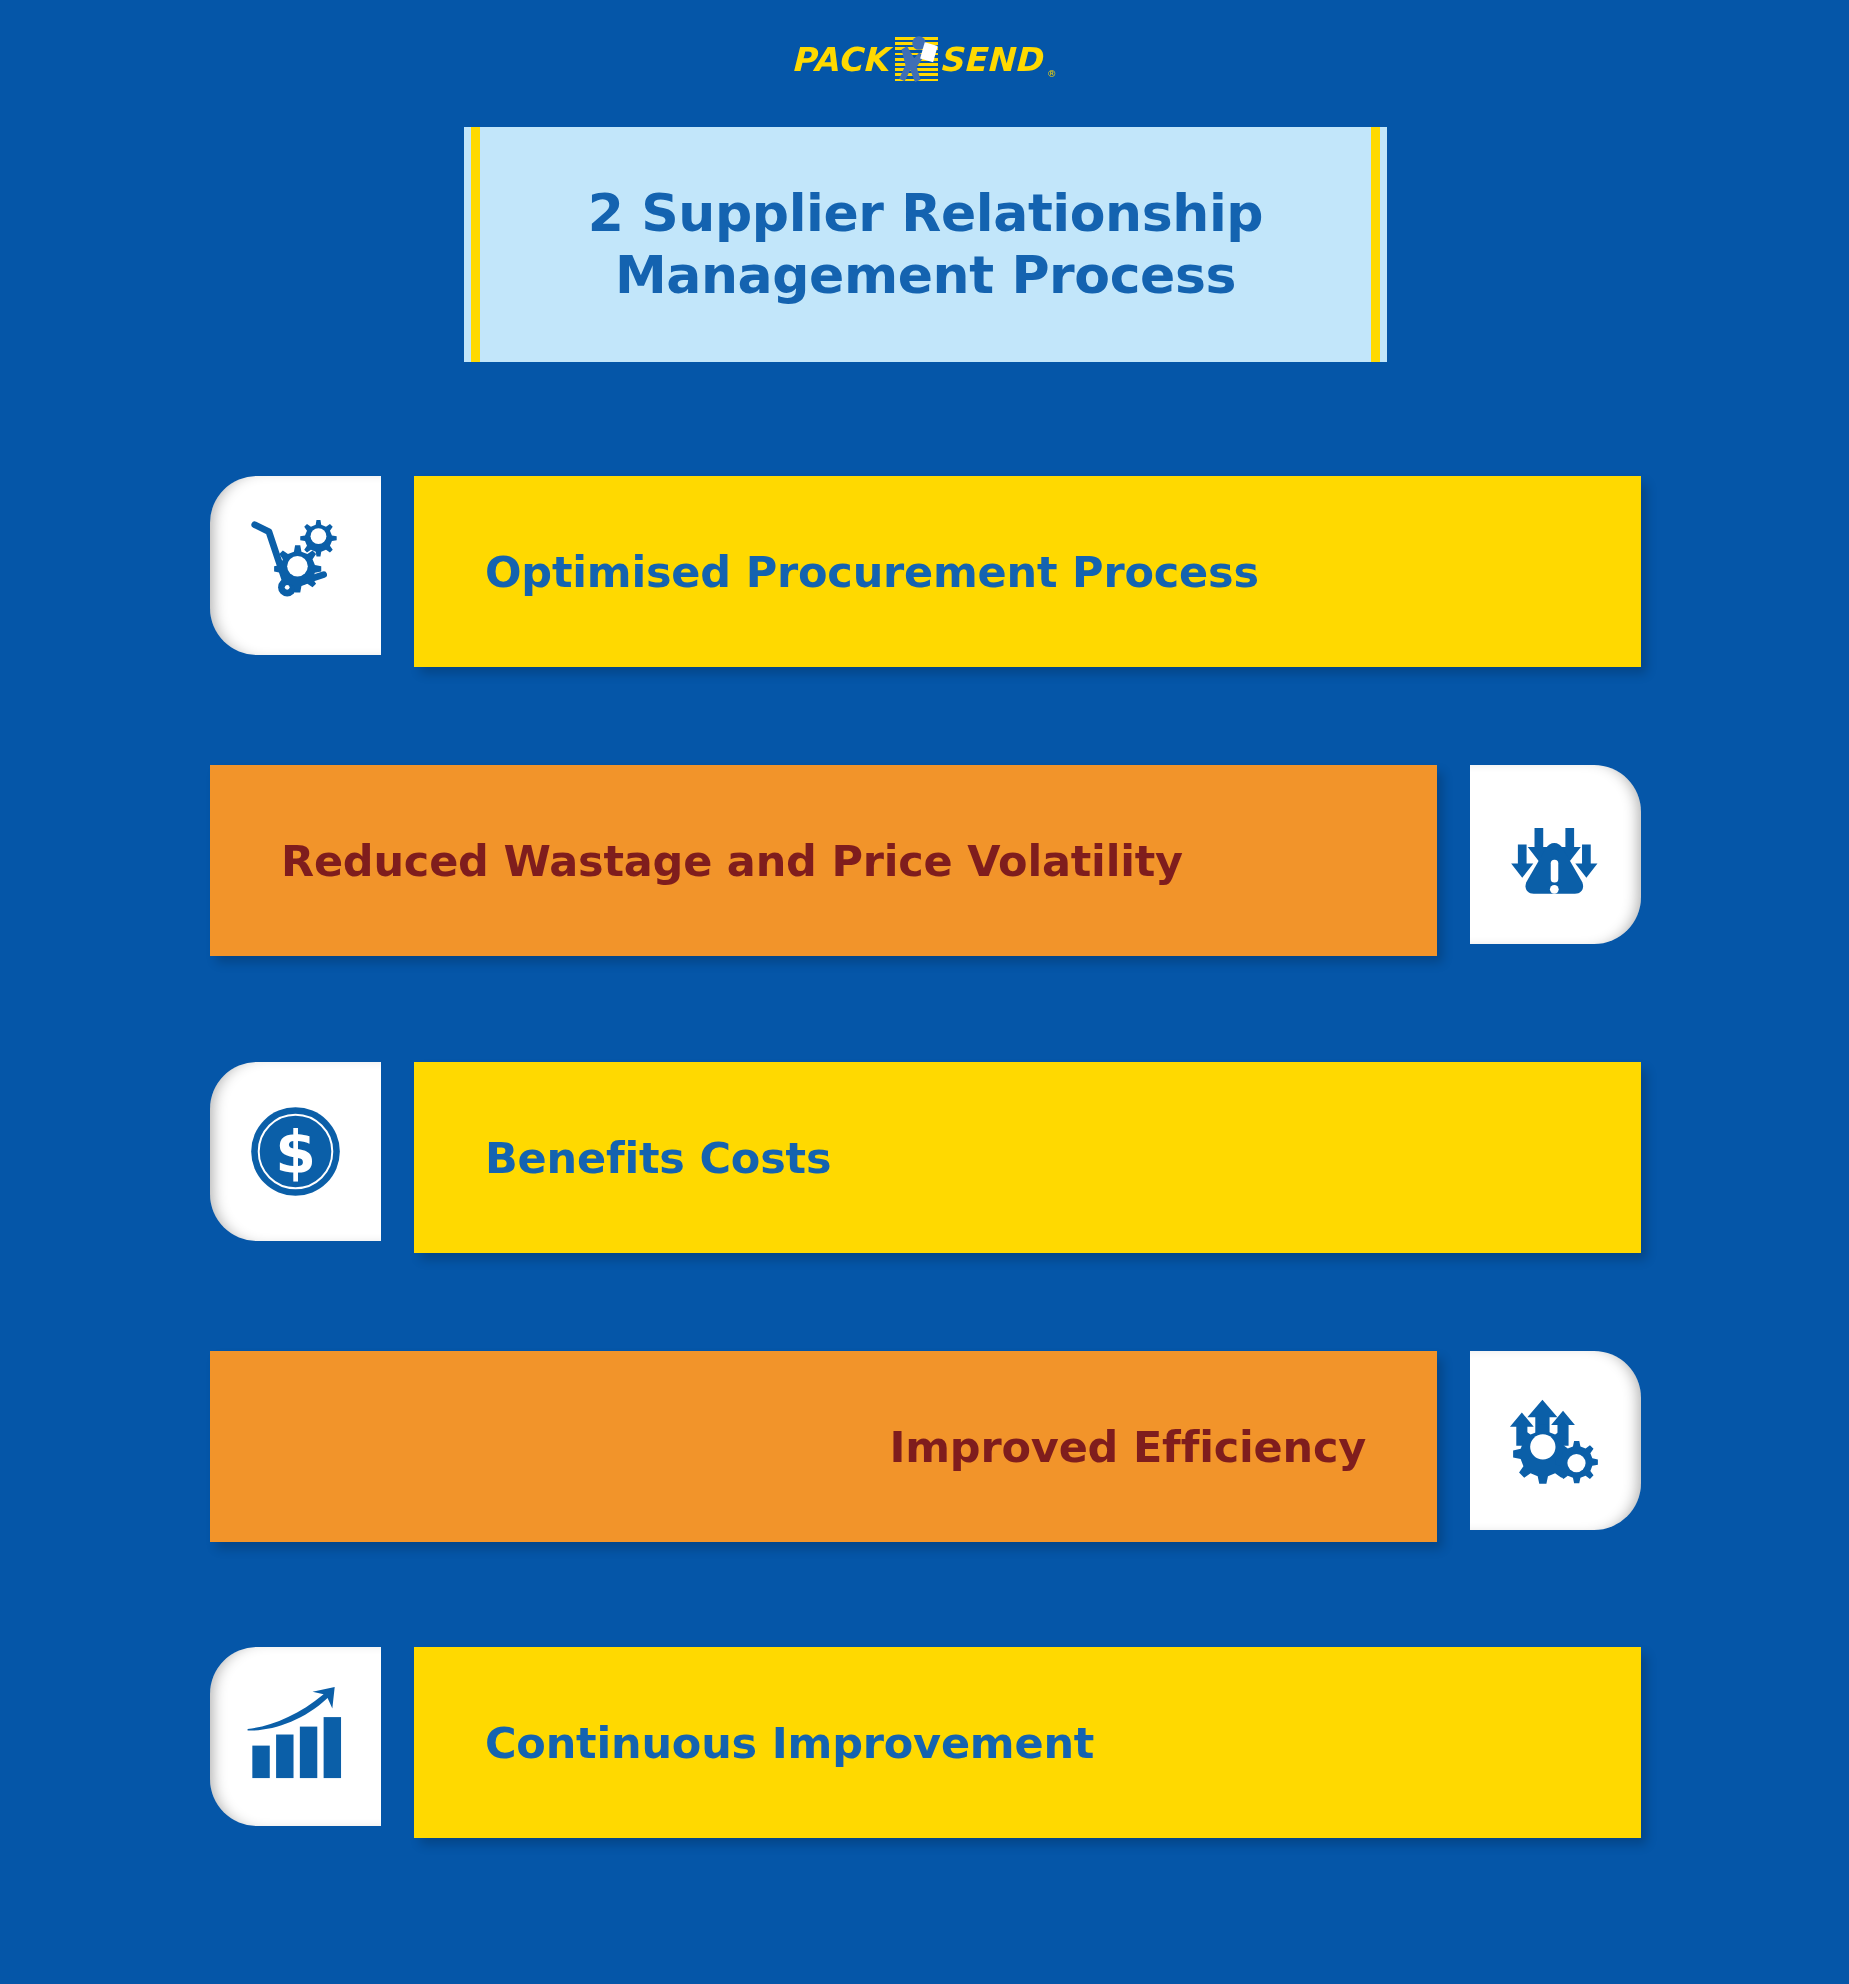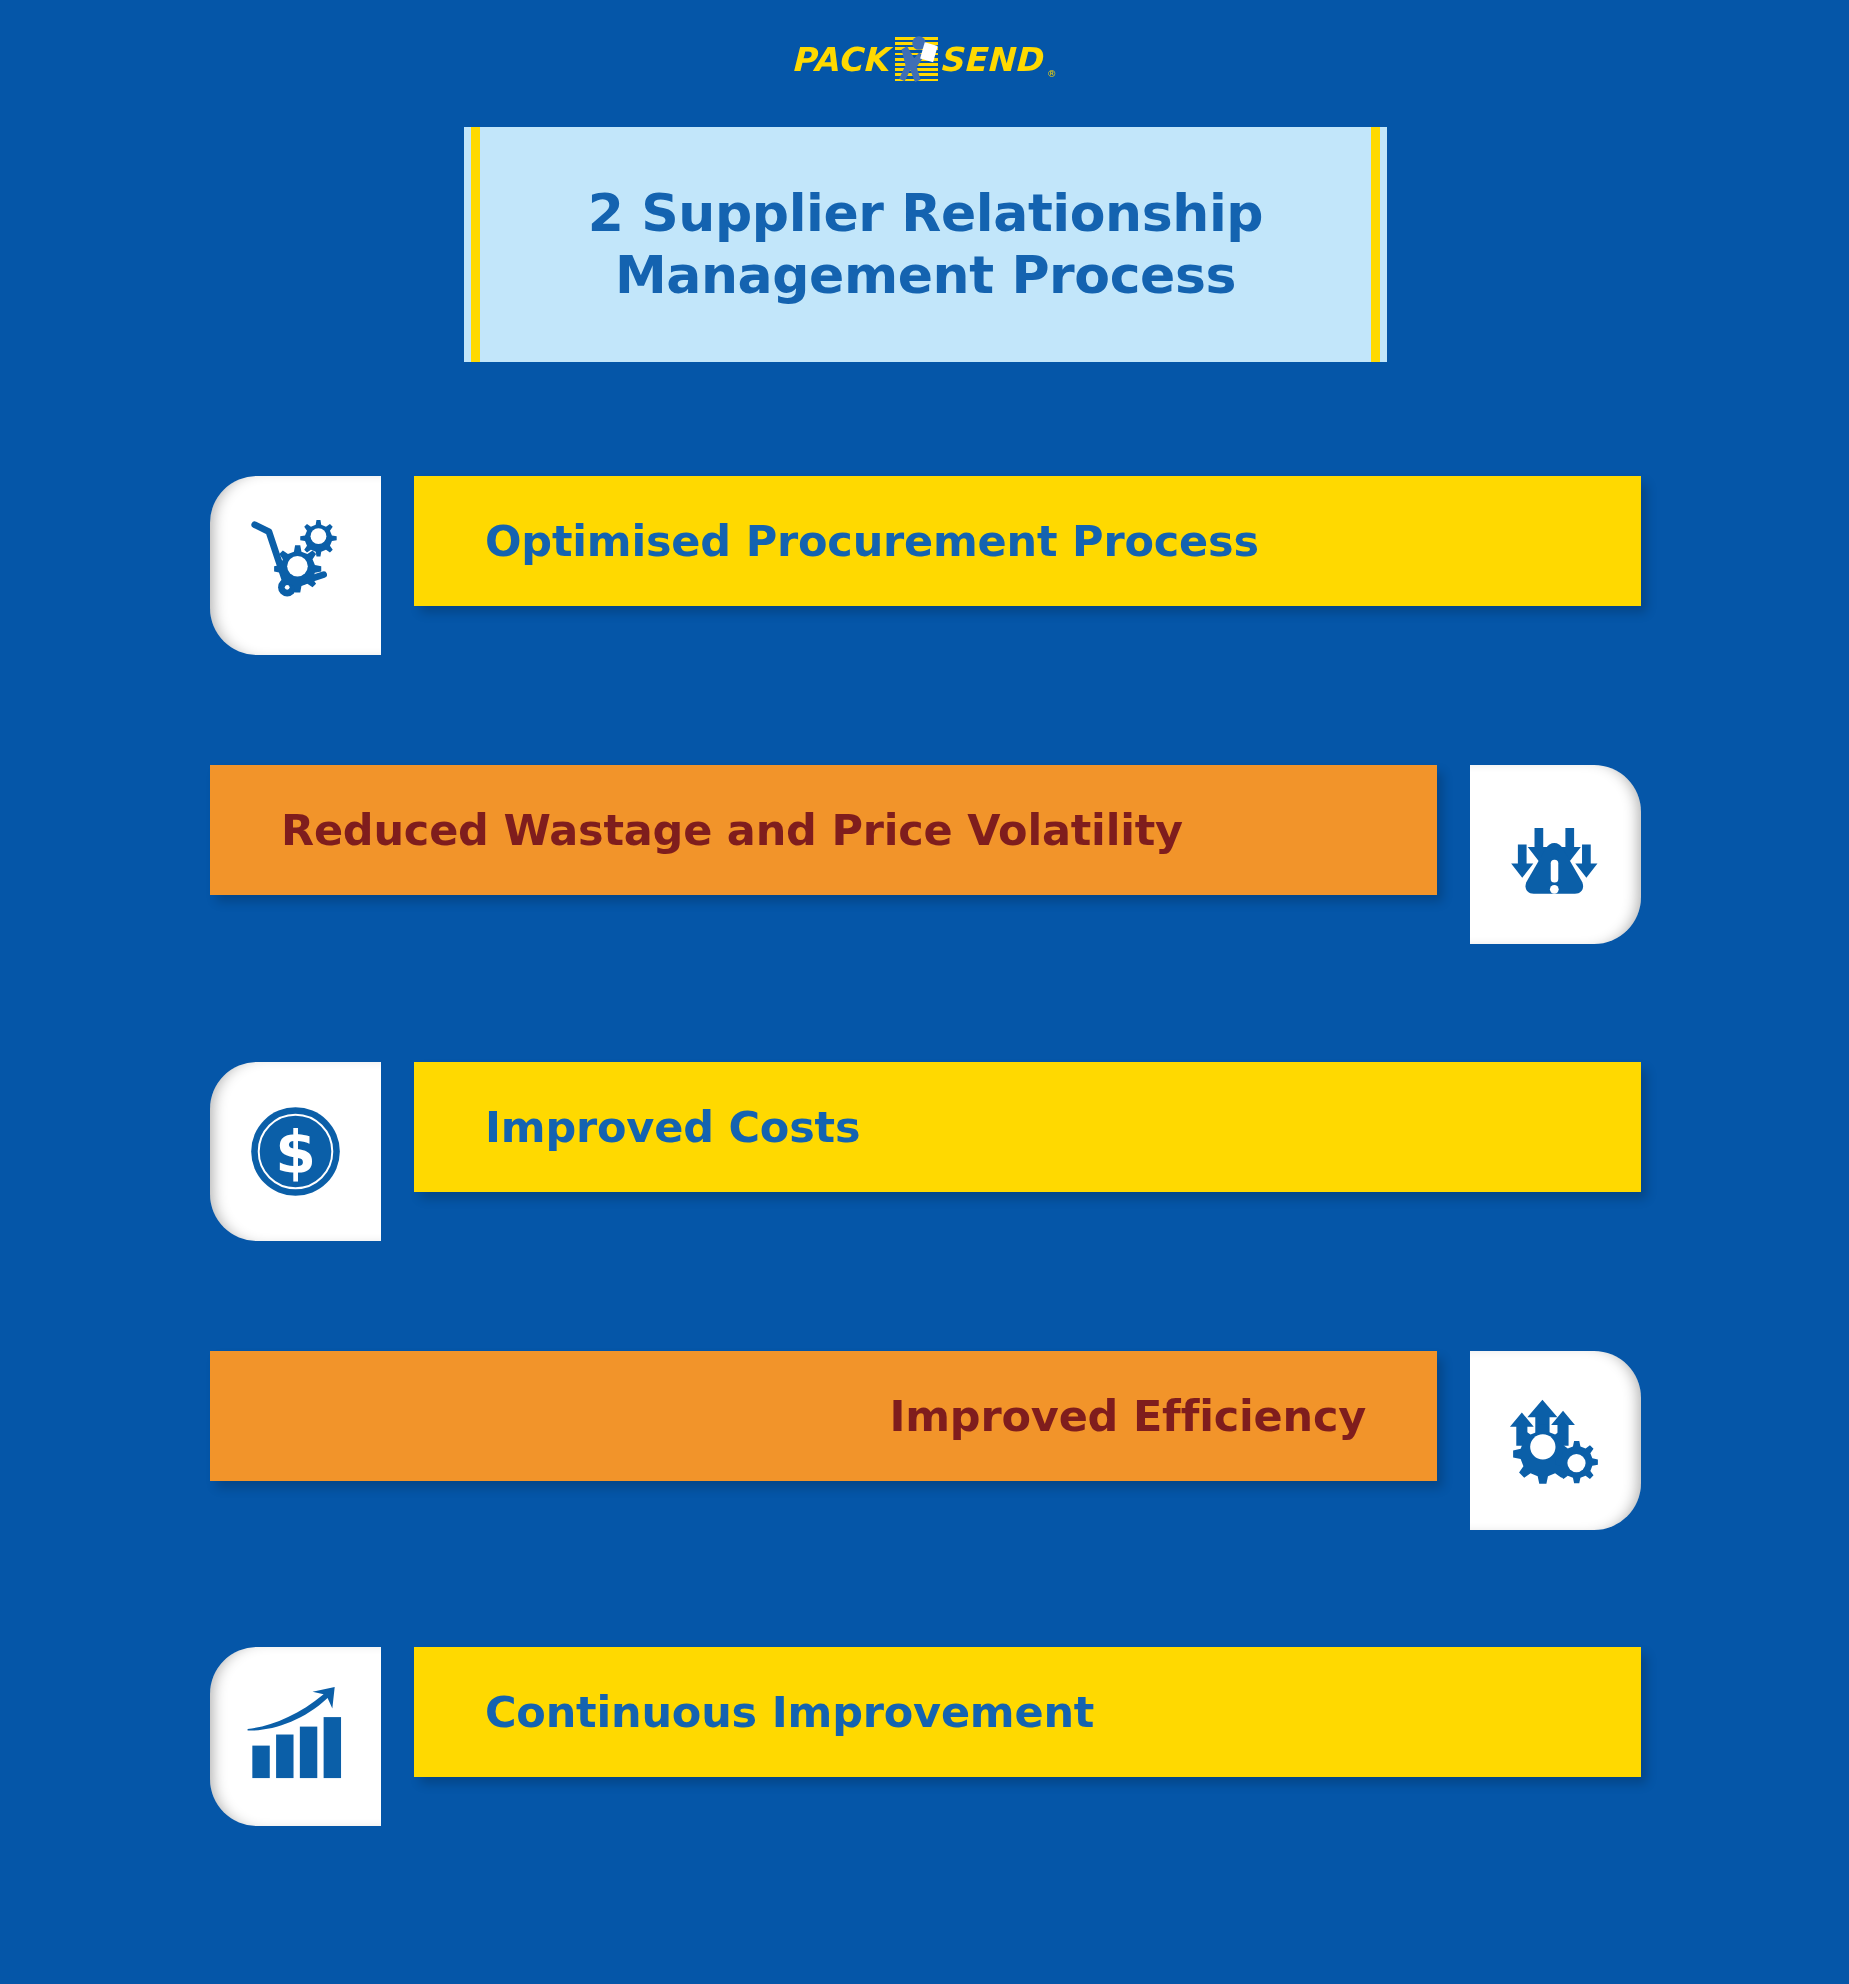--- a/index.html
+++ b/index.html
@@ -103,21 +103,21 @@
 
   
   .row {
     position: absolute;
     height: 179px;
   }
 
   .bar {
     position: absolute;
     top: 0;
-    height: 130px;
+    height: 191px;
     display: flex;
     align-items: center;
     box-shadow: 5.6px 7.1px 10.3px rgba(0,0,0,0.20);
   }
   .bar.yellow { background: #ffd900; }
   .bar.orange { background: #f2942a; padding-left: 24px; }
 
   .bar-label {
     font-family: "DejaVu Sans", sans-serif;
     font-weight: 700;
@@ -249,21 +249,21 @@
     <div class="tile left-rounded">
       <span>
         <svg width="91" height="91" viewBox="0 0 230 230">
           <circle cx="115" cy="115" r="112" fill="#0b5fa8"></circle>
           <circle cx="115" cy="115" r="93" fill="none" stroke="#ffffff" stroke-width="5"></circle>
           <text x="115" y="170" font-family="DejaVu Sans, sans-serif" font-size="148" font-weight="700" fill="#ffffff" text-anchor="middle">$</text>
         </svg>
       </span>
     </div>
     <div class="bar yellow align-left">
-      <span class="bar-label">Improved Costs</span>
+      <span class="bar-label">Benefits Costs</span>
     </div>
   </div>
 
   <div class="row r4 right-icon">
     <div class="bar orange align-right">
       <span class="bar-label">Improved Efficiency</span>
     </div>
     <div class="tile right-rounded">
       <span>
         <svg width="99" height="99" viewBox="0 0 250 250">

